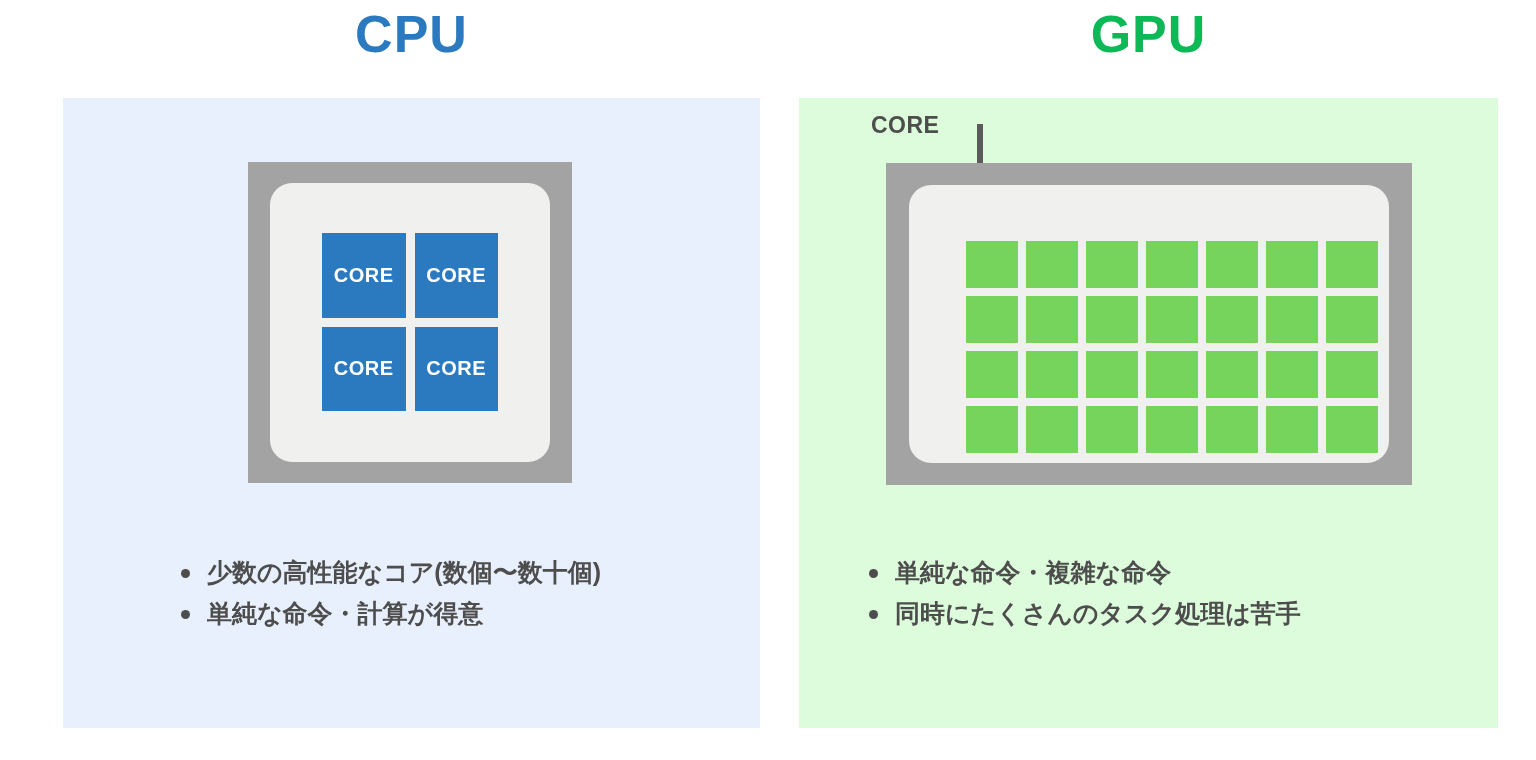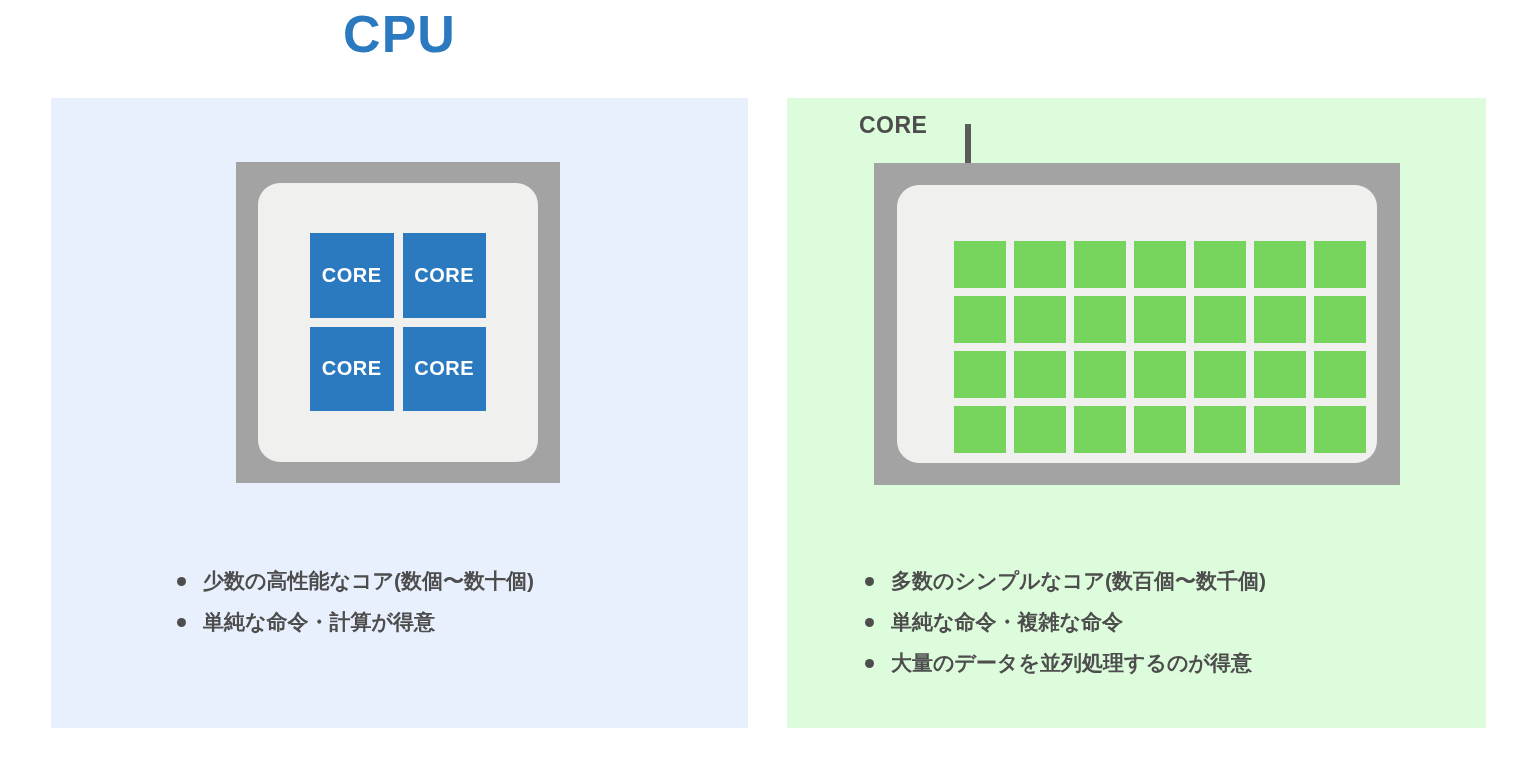--- a/index.html
+++ b/index.html
@@ -11,21 +11,21 @@
     width: 1536px;
     height: 760px;
     background: #ffffff;
     font-family: "Liberation Sans", "DejaVu Sans", sans-serif;
     overflow: hidden;
     position: relative;
   }
 
   .stage {
     position: absolute;
-    left: 0; top: 0;
+    left: 12px; top: 0;
     width: 1343px;
     height: 760px;
   }
 
   
   .title {
     position: absolute;
     top: 8px;
     font-size: 52px;
     font-weight: bold;
@@ -156,25 +156,25 @@
   .anno-arrow {
     position: absolute;
     left: 96px;
     top: 12px;
   }
 
   
   .bullets {
     position: absolute;
     list-style: none;
-    margin: 12px;
+    margin: 4px;
     padding: 0;
     color: #4d4d4d;
     font-weight: bold;
-    font-size: 21px;
+    font-size: 25px;
     line-height: 41px;
   }
   .bullets-cpu {
     left: 110px;
     top: 450px;
   }
   .bullets-gpu {
     left: 62px;
     top: 450px;
   }
@@ -214,20 +214,21 @@
       </div>
     </div>
 
     <ul class="bullets bullets-cpu">
       <li>少数の高性能なコア(数個〜数十個)</li>
       <li>単純な命令・計算が得意</li>
     </ul>
 
   </div>
 
+  <div class="title title-gpu">GPU</div>
 
   <div class="panel panel-gpu">
 
     <div class="anno">
       <div class="anno-label">CORE</div>
       <div class="anno-arrow">
         <svg width="26" height="152" viewBox="0 0 26 152" xmlns="http://www.w3.org/2000/svg">
           <path d="M13 0 L13 126" stroke="#5b5b5b" stroke-width="6" fill="none"></path>
           <path d="M2 120 L24 120 L13 143 Z" fill="#5b5b5b"></path>
         </svg>
@@ -266,20 +267,19 @@
           <div class="core-gpu"></div>
           <div class="core-gpu"></div>
           <div class="core-gpu"></div>
           <div class="core-gpu"></div>
           <div class="core-gpu"></div>
         </div>
       </div>
     </div>
 
     <ul class="bullets bullets-gpu">
-      <li>多数のシンプルなコア(数百個〜数千個)</li>
       <li>単純な命令・複雑な命令</li>
-      <li>大量のデータを並列処理するのが得意</li>
+      <li>同時にたくさんのタスク処理は苦手</li>
     </ul>
 
   </div>
 
 </div>
 
 </body></html>

